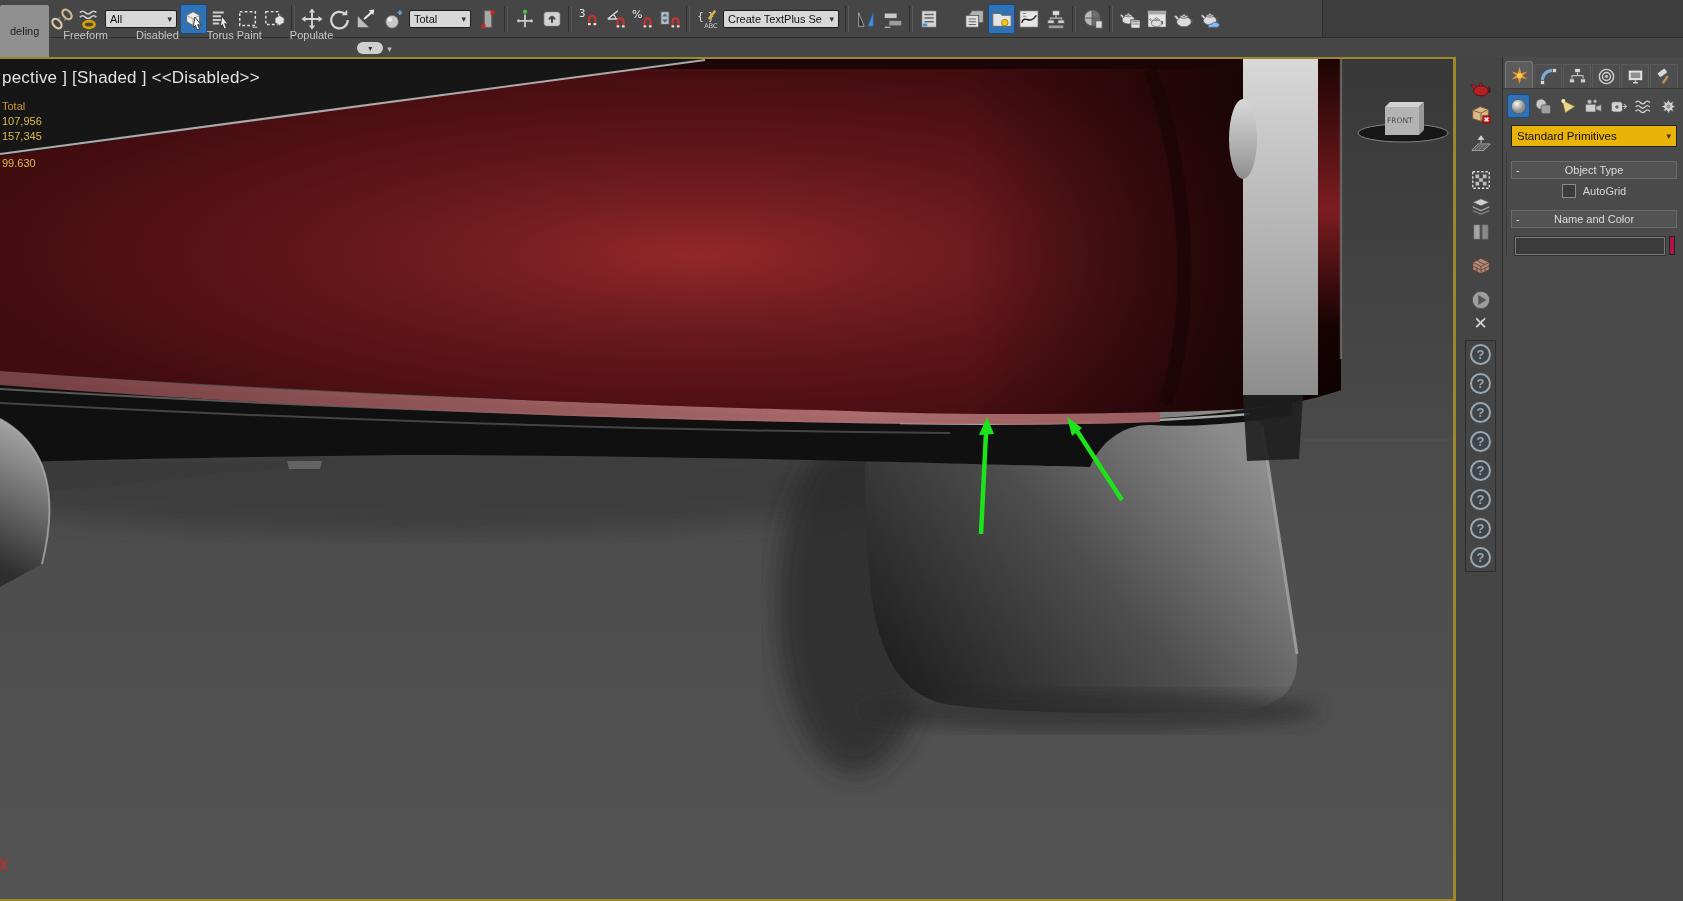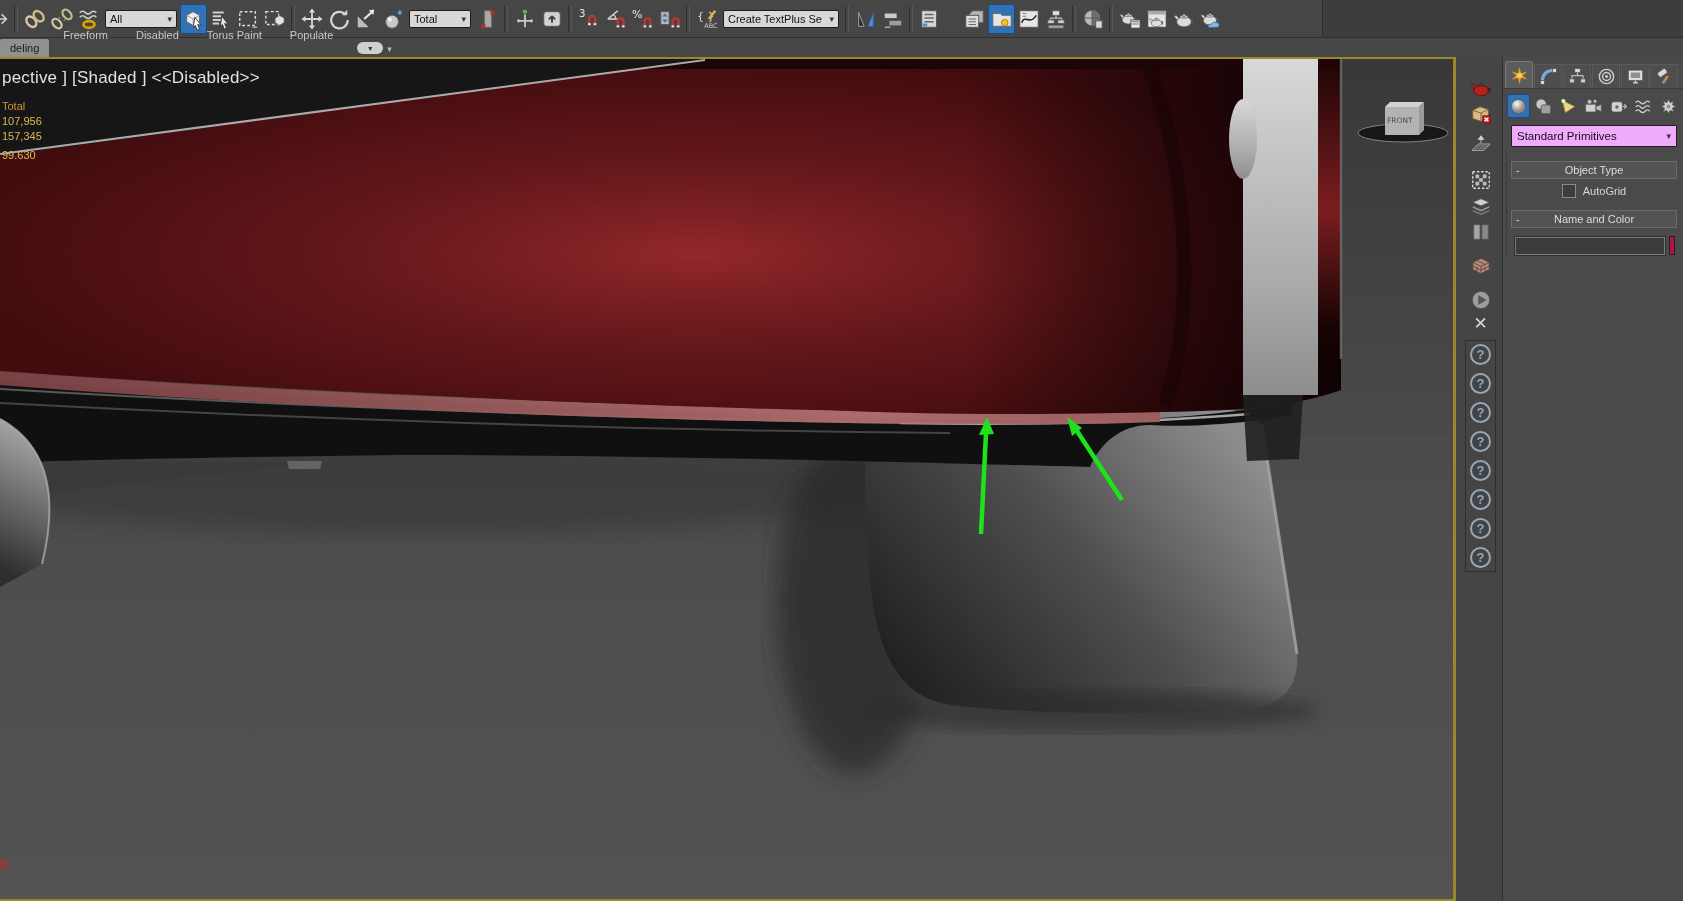--- a/index.html
+++ b/index.html
@@ -13,21 +13,21 @@
   .tbtn.active{background:#2f72b5;border:1px solid #1c4a7d;box-sizing:border-box;}
   .tsep{width:2px;height:26px;margin:0 3px;border-left:1px solid #303030;border-right:1px solid #585858;flex:0 0 auto;}
   .ic{width:22px;height:22px;display:block;}
   .combo{height:18px;background:#d8d8d8;border:1px solid #1f1f1f;border-radius:2px;color:#111;
          font-size:11px;display:flex;align-items:center;padding:0 4px;margin:17px 3px;flex:0 0 auto;
          justify-content:space-between;box-sizing:border-box;}
   .combo .car{color:#333;font-size:9px;margin-left:4px;}
   
   .ribbon{position:absolute;left:0;top:38px;width:1683px;height:19px;background:#474747;display:flex;align-items:flex-end;}
   .rtab{font-size:11px;color:#c8c8c8;padding:3px 14px 16px 14px;}
-  .rtab.active{background:#909090;color:#1c1c1c;border-radius:2px 2px 0 0;padding:3px 10px;margin-left:0;}
+  .rtab.active{background:#909090;color:#1c1c1c;border-radius:2px 2px 0 0;padding:20px 10px;margin-left:0;}
   .rmin{width:26px;height:12px;background:#cfcfcf;border-radius:6px;margin:0 4px 3px 10px;
         display:flex;align-items:center;justify-content:center;font-size:8px;color:#333;}
   .rcar{color:#bbb;font-size:9px;margin-bottom:3px;}
   
   .viewport{position:absolute;left:0;top:57px;width:1456px;height:844px;box-sizing:border-box;
             border-top:2px solid #9d872b;border-right:3px solid #9d872b;border-bottom:2px solid #9d872b;
             background:#4a4a4a;}
   .vp-label{position:absolute;left:2px;top:9px;font-size:17px;color:#e2e2e2;letter-spacing:.2px;}
   .vp-stats{position:absolute;left:2px;top:40px;font-size:11px;line-height:15px;}
   .vp-stats .lab{color:#cf9435;}
@@ -43,21 +43,21 @@
   
   .cpanel{position:absolute;left:1502px;top:57px;width:181px;height:844px;background:#4a4a4a;
           border-left:1px solid #303030;box-sizing:border-box;}
   .ctabs{display:flex;align-items:flex-end;padding:4px 2px 0 2px;gap:1px;border-bottom:1px solid #3a3a3a;}
   .ctab{width:28px;height:24px;display:flex;align-items:center;justify-content:center;
         border:1px solid #5a5a5a;border-bottom:none;background:#4e4e4e;box-sizing:border-box;}
   .ctab.active{background:#5c5c5c;border-color:#777;height:27px;border-radius:3px 3px 0 0;}
   .csubs{display:flex;align-items:center;padding:5px 3px 4px 4px;gap:2px;}
   .csub{width:24px;height:24px;display:flex;align-items:center;justify-content:center;border-radius:3px;}
   .csub.active{background:#2f72b5;border:1px solid #1c4a7d;box-sizing:border-box;}
-  .cat-combo{margin:3px 6px 6px 8px;height:20px;background:#f0abfc;border:1px solid #202020;color:#101010;
+  .cat-combo{margin:3px 6px 6px 8px;height:20px;background:#eab308;border:1px solid #202020;color:#101010;
              font-size:11.5px;display:flex;align-items:center;justify-content:space-between;padding:0 5px;border-radius:1px;}
   .rollwrap{border-left:1px solid #3a3a3a;margin-left:3px;padding:4px 4px 0 2px;}
   .rollhdr{height:16px;border:1px solid #6a6a6a;background:#535353;color:#dcdcdc;font-size:11px;
            display:flex;align-items:center;margin:4px 2px 0 2px;position:relative;justify-content:center;}
   .rollhdr .minus{position:absolute;left:4px;top:2px;font-size:11px;color:#ddd;}
   .agrow{display:flex;align-items:center;justify-content:center;gap:7px;margin:5px 0 3px 0;}
   .chk{width:12px;height:12px;border:1px solid #8a8a8a;background:#3c3c3c;}
   .aglabel{font-size:11px;color:#d7d7d7;}
   .btngrid{display:grid;grid-template-columns:70px 70px;gap:5px 8px;justify-content:center;margin-top:3px;}
   .mxbtn{height:16px;background:#515151;border:1px solid #717171;outline:1px solid #343434;border-radius:2px;
@@ -649,21 +649,21 @@
       </g>
 
       <path d="M0,800 l7,11 M7,800 l-7,11" stroke="#b23030" stroke-width="2"></path>
     </svg>
 
     <div class="vp-label">pective ] [Shaded ]  &lt;&lt;Disabled&gt;&gt;</div>
     <div class="vp-stats">
       <div class="lab">Total</div>
       <div class="val">107,956</div>
       <div class="val">157,345</div>
-      <div class="val" style="margin-top:4px">99.630</div>
+      <div class="val" style="margin-top:12px">99.630</div>
     </div>
   </div>
 
   <div class="strip">
     <div style="height:18px"></div>
     <div class="sbtn">
         <svg class="ic">
           <use href="#st-tp"></use>
         </svg>
       </div>

